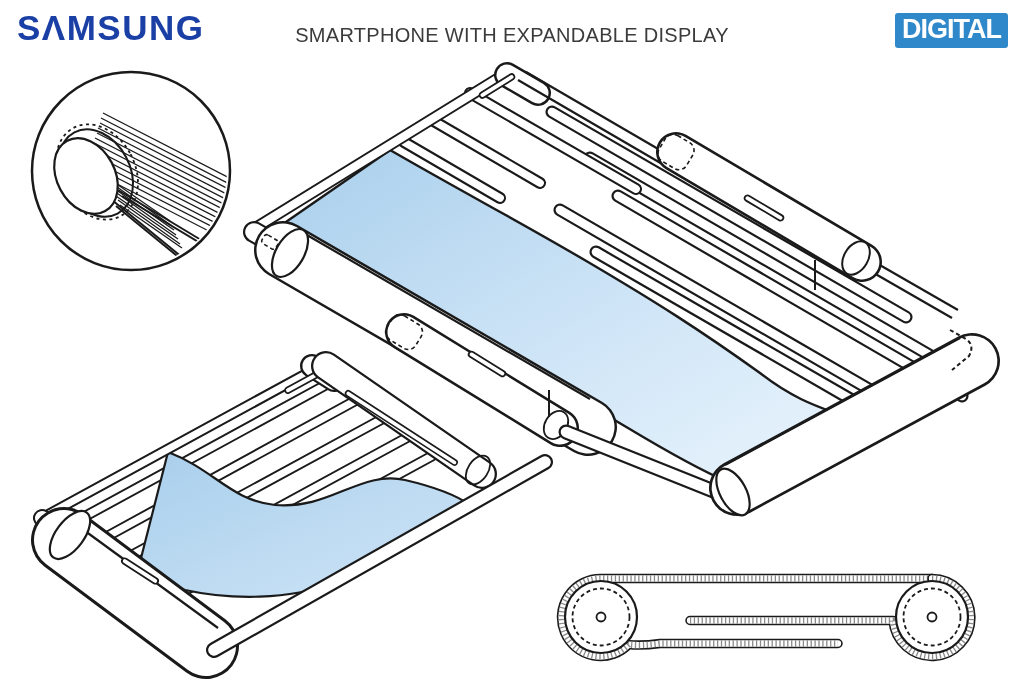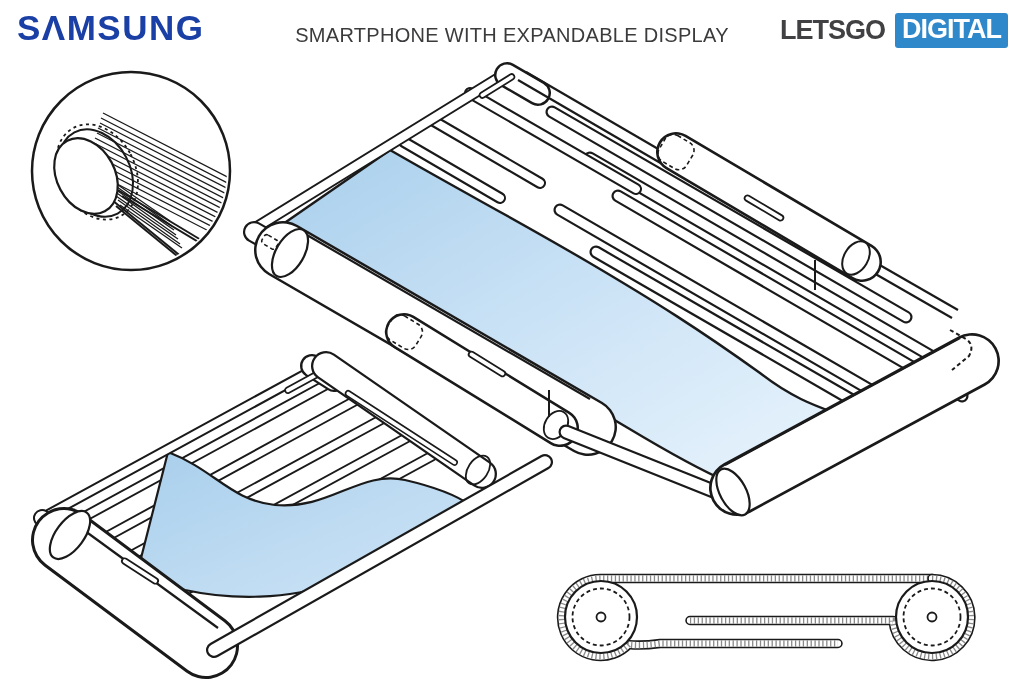--- a/index.html
+++ b/index.html
@@ -29,21 +29,20 @@
   .hz{stroke:#8a8a8a;fill:none;stroke-dasharray:1.3 2.6}
 </style>
 </head>
 <body>
 
 <div class="stage">
 
   <div class="hdr-samsung">SΛMSUNG</div>
   <div class="hdr-title">SMARTPHONE WITH EXPANDABLE DISPLAY</div>
   <div class="hdr-letsgo">
-    <span class="lg">LETSGO</span>
     <span class="dg">DIGITAL</span>
   </div>
 
   <svg width="1024" height="688" viewBox="0 0 1024 688">
     <defs>
       <linearGradient id="gMain" x1="0" y1="0" x2="1" y2="1">
         <stop offset="0" style="stop-color:var(--display-gradient-start)"></stop>
         <stop offset="0.55" style="stop-color:var(--display-gradient-mid)"></stop>
         <stop offset="1" style="stop-color:var(--display-gradient-end)"></stop>
       </linearGradient>

